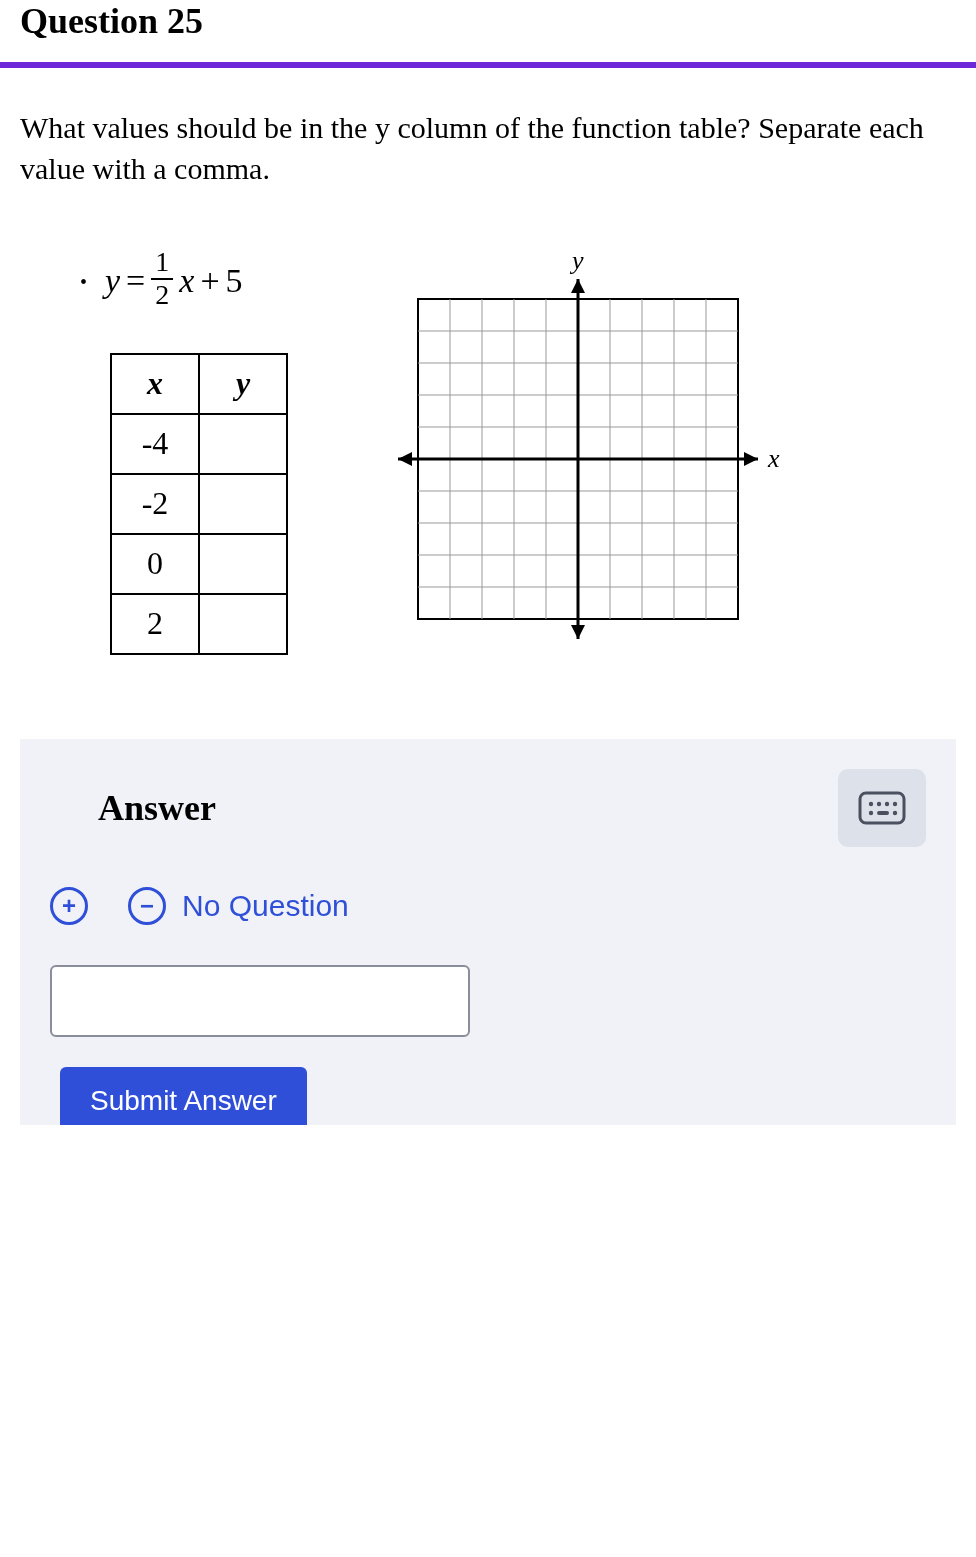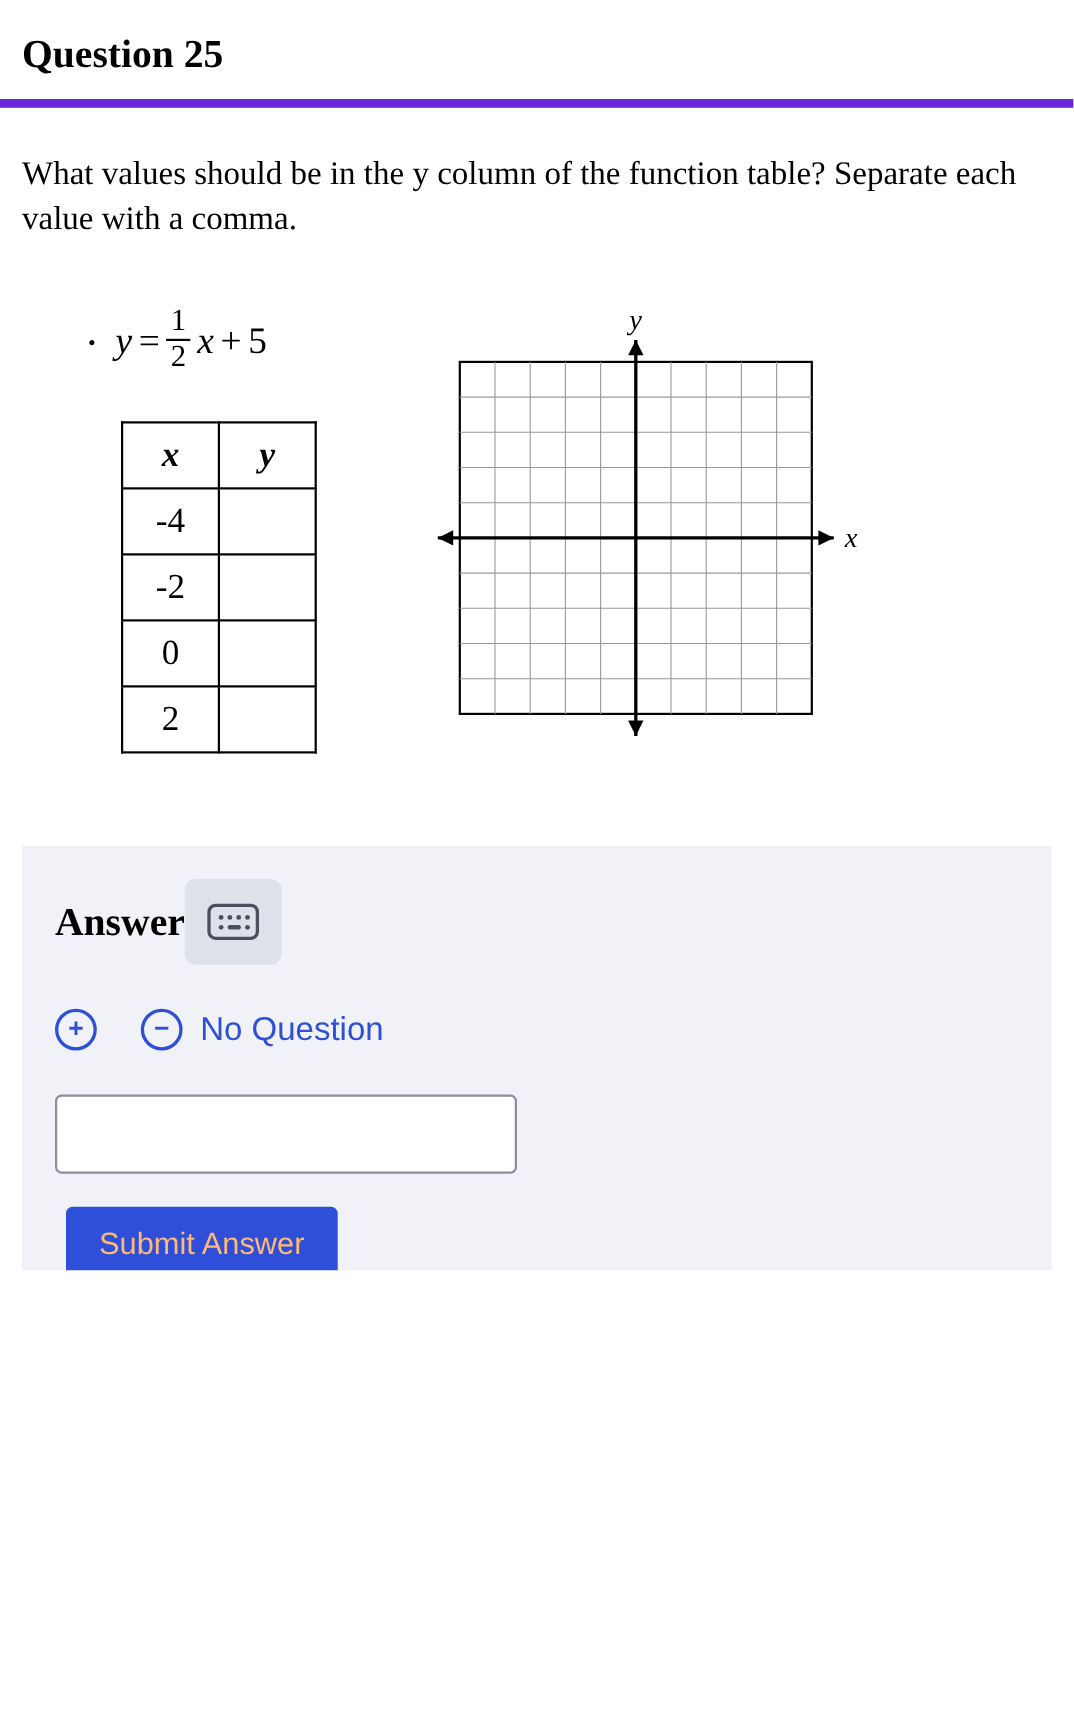--- a/index.html
+++ b/index.html
@@ -4,22 +4,21 @@
 <style>
   * { box-sizing: border-box; margin: 0; padding: 0; }
   body {
     font-family: Georgia, 'Times New Roman', serif;
     background: #fff;
     color: #000;
     width: 976px;
   }
   .header {
     padding: 0 20px 20px 20px;
-    border-bottom: 8px solid #6d28d9;
-    margin-top: 28px;
+    border-bottom: 6px solid #6d28d9;
   }
   .question-number {
     font-size: 36px;
     font-weight: bold;
     font-family: Georgia, serif;
   }
   .content {
     padding: 40px 20px 30px 20px;
   }
   .prompt {
@@ -85,22 +84,24 @@
     width: 420px;
     height: 420px;
   }
   .answer-panel {
     margin: 40px 20px 0 20px;
     background: #f0f2f7;
     padding: 30px 30px 0 30px;
   }
   .answer-header {
     display: flex;
+    justify-content: space-between;
     align-items: center;
     margin-bottom: 40px;
+    margin-left: 48px;
   }
   .answer-label {
     font-size: 36px;
     font-weight: bold;
     font-family: Georgia, serif;
   }
   .keyboard-btn {
     width: 88px;
     height: 78px;
     background: #dde1e9;
@@ -142,21 +143,21 @@
     border: 2px solid #8a8d9a;
     border-radius: 6px;
     background: #fff;
     font-size: 28px;
     padding: 0 12px;
     margin-bottom: 30px;
     font-family: inherit;
   }
   .submit-btn {
     background: #2f4fd8;
-    color: #fdba74;
+    color: #ffffff;
     font-family: -apple-system, 'Segoe UI', sans-serif;
     font-size: 28px;
     padding: 18px 30px 8px 30px;
     border: none;
     border-radius: 6px 6px 0 0;
     cursor: pointer;
     margin-left: 10px;
   }
 </style>
 </head>

